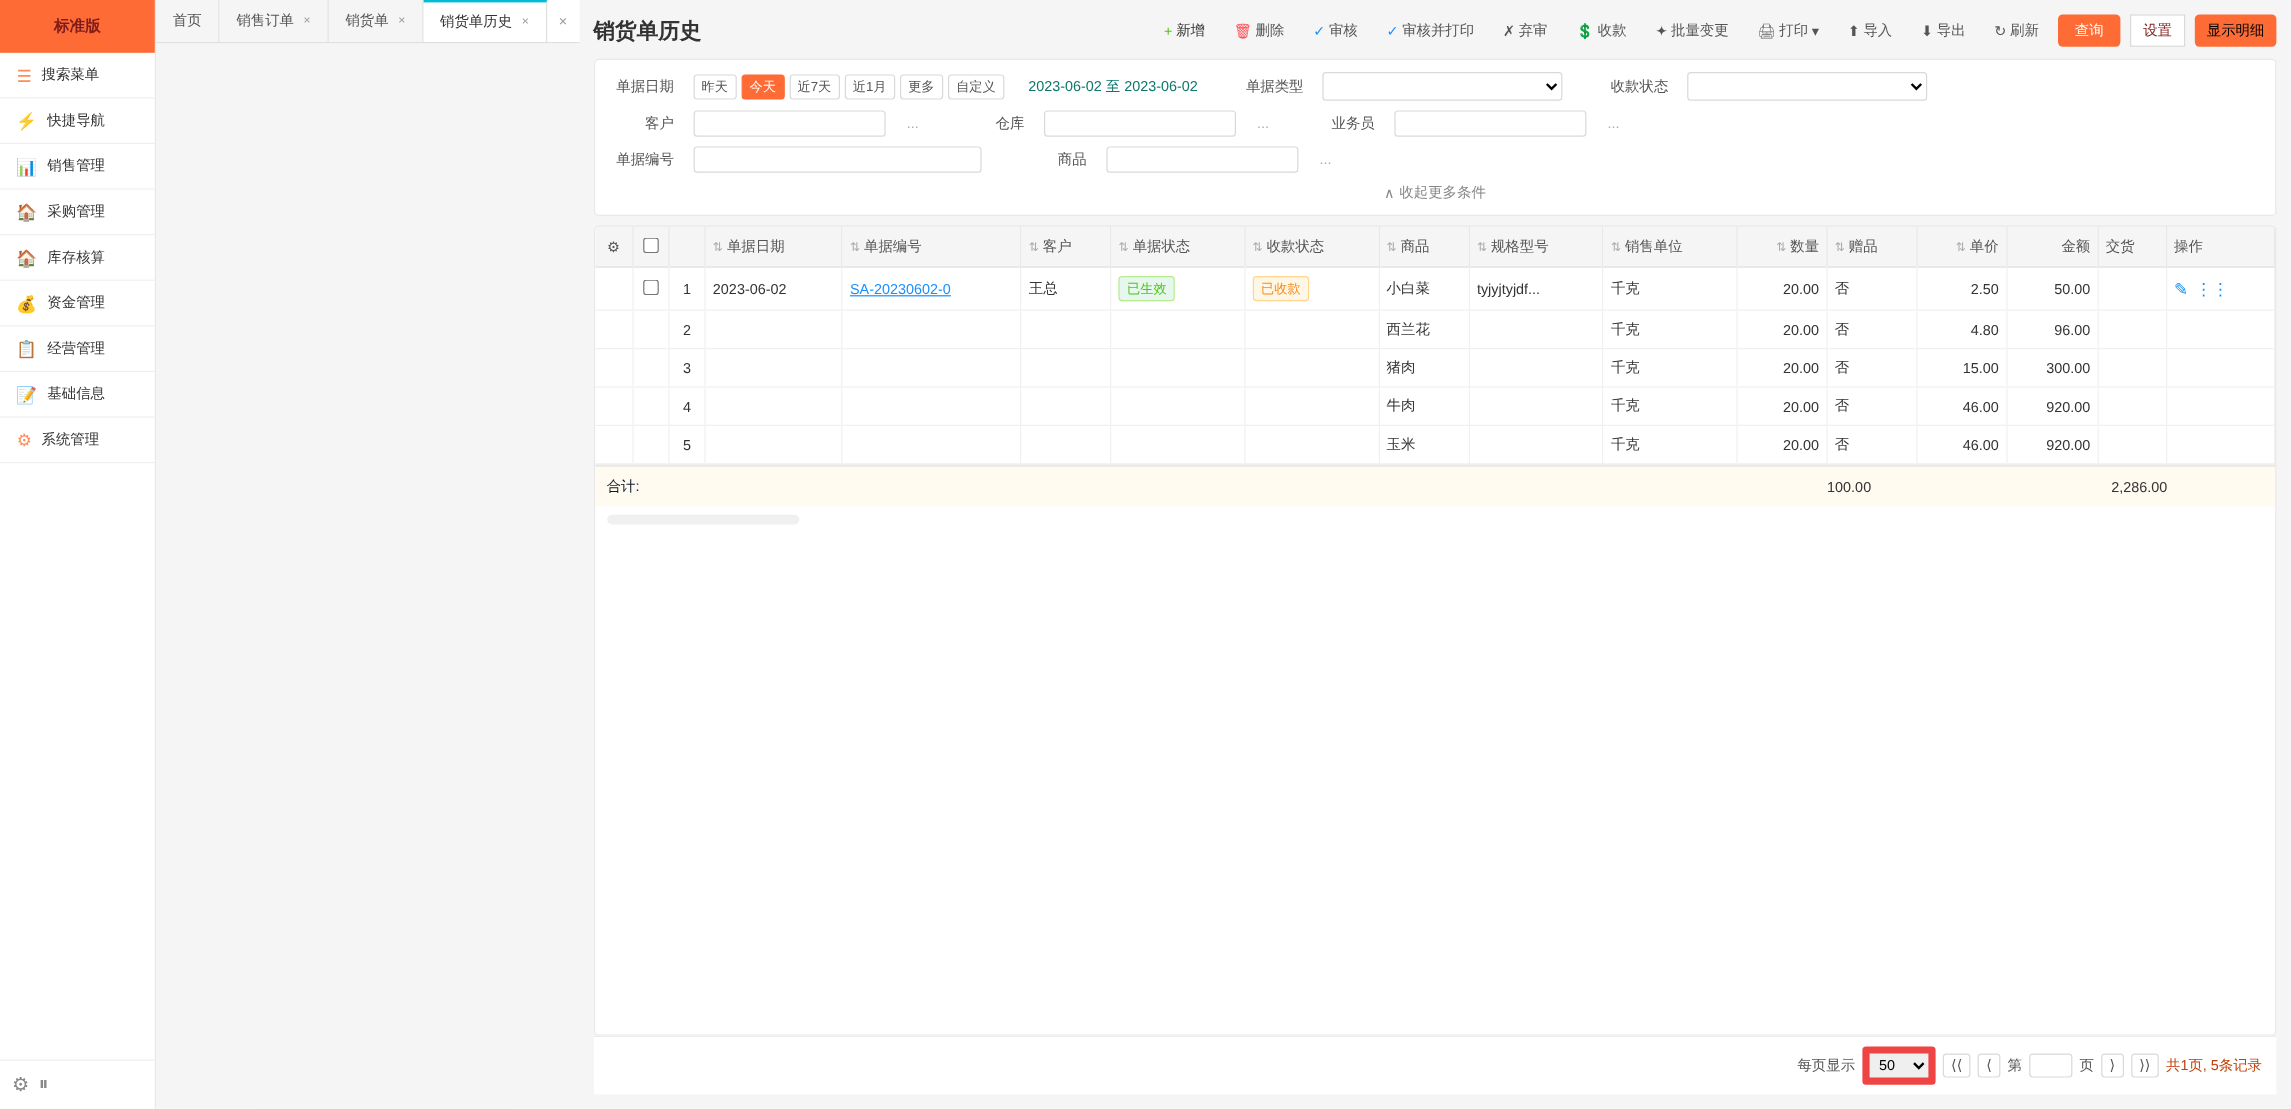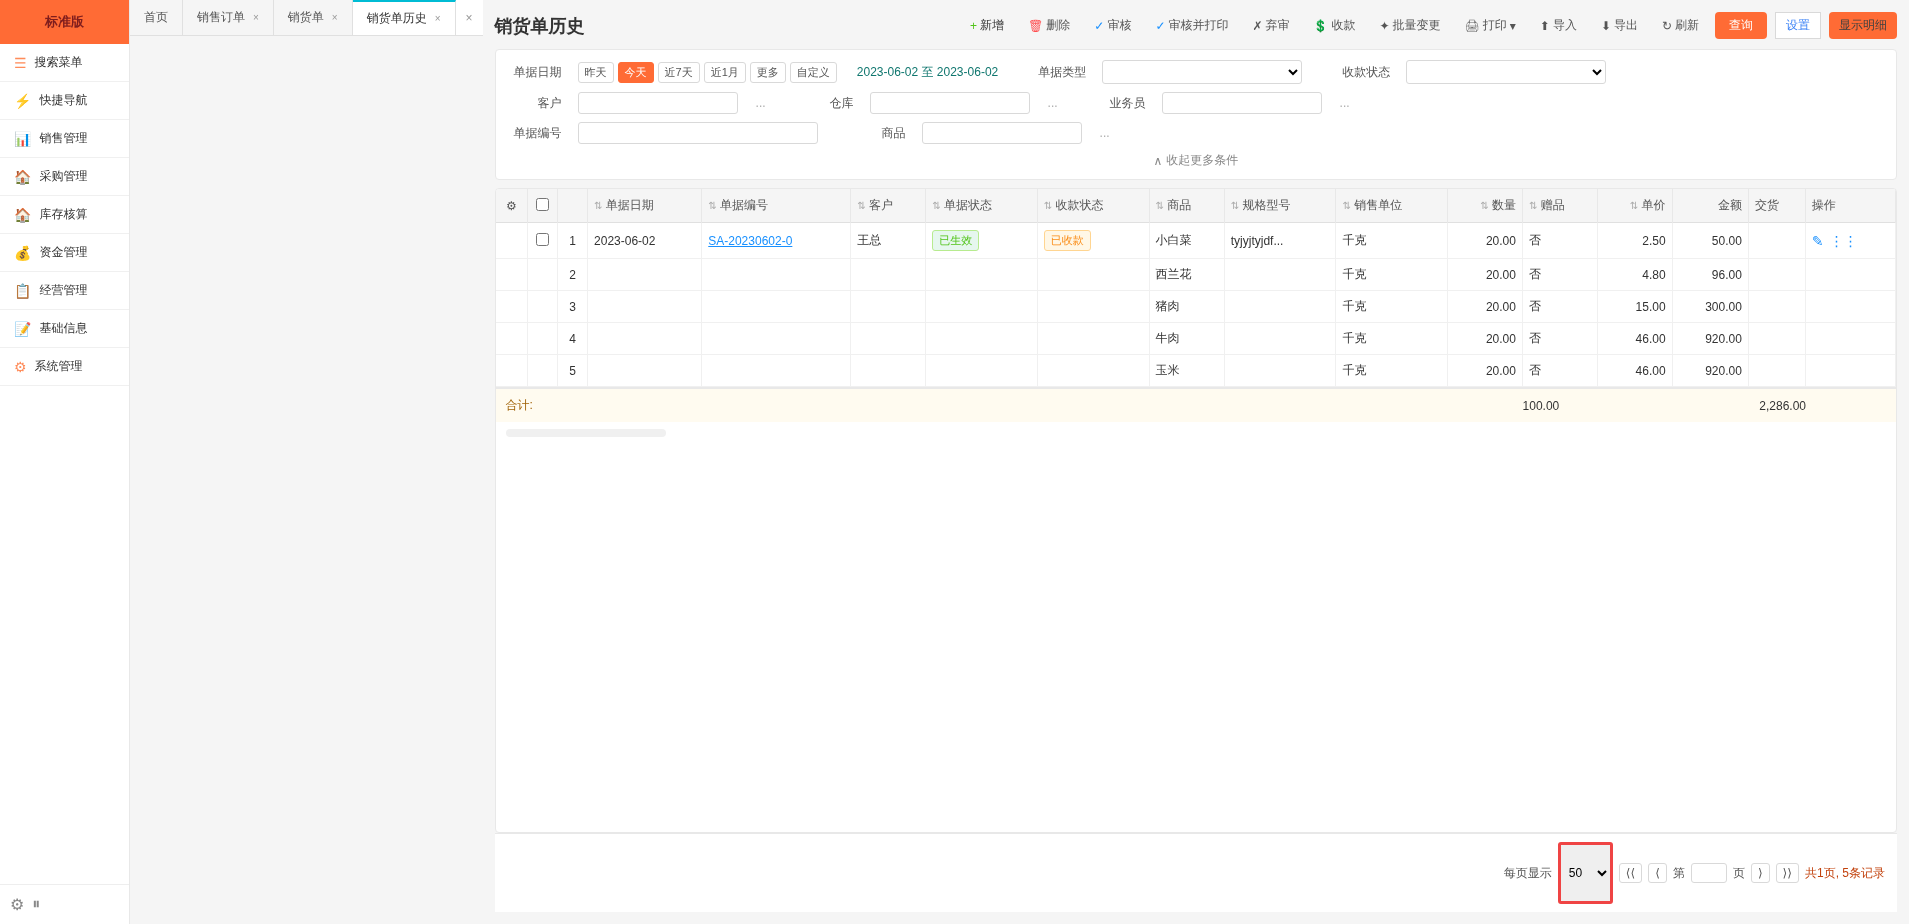--- a/index.html
+++ b/index.html
@@ -140,27 +140,27 @@
     .toolbar-btn .print-icon { color: #666; }
     .toolbar-btn.query-btn {
       background: #ff6b35;
       color: #fff;
       border-radius: 4px;
       padding: 5px 14px;
     }
     .toolbar-btn.set-btn {
       border: 1px solid #d9d9d9;
       background: #fff;
-      color: #3b82f6;
+      color: #7f1d1d;
       border-radius: 0;
       padding: 4px 10px;
     }
     .display-btn {
       background: #ff6b35;
-      color: #404040;
+      color: #000000;
       border: none;
       border-radius: 4px;
       padding: 5px 10px;
       cursor: pointer;
       font-size: 12px;
     }
 
     
     .filter-area {
       background: #fff;
@@ -276,40 +276,40 @@
 
     
     .table-footer {
       background: #fffbf0;
       border-top: 2px solid #e8e8e8;
       padding: 8px 10px;
       display: flex;
       align-items: center;
       font-size: 12px;
     }
-    .footer-label { color: #a16207; margin-right: 8px; }
+    .footer-label { color: #0f172a; margin-right: 8px; }
     .footer-qty { color: #333; margin-left: auto; margin-right: 60px; }
     .footer-amount { color: #333; margin-right: 80px; }
 
     
     .pagination-bar {
       display: flex;
       align-items: center;
       justify-content: flex-end;
       padding: 8px 12px;
       background: #fff;
       border-top: 1px solid #e8e8e8;
       gap: 6px;
       font-size: 12px;
     }
     .page-size-label { color: #555; }
     .page-size-select {
-      border: 3px solid #ef4444;
+      border: 6px solid #ef4444;
       border-radius: 3px;
-      padding: 20px 4px;
+      padding: 2px 4px;
       font-size: 12px;
     }
     .page-nav-btn {
       padding: 2px 6px;
       border: 1px solid #d9d9d9;
       border-radius: 3px;
       cursor: pointer;
       background: #fff;
       color: #555;
       font-size: 12px;

